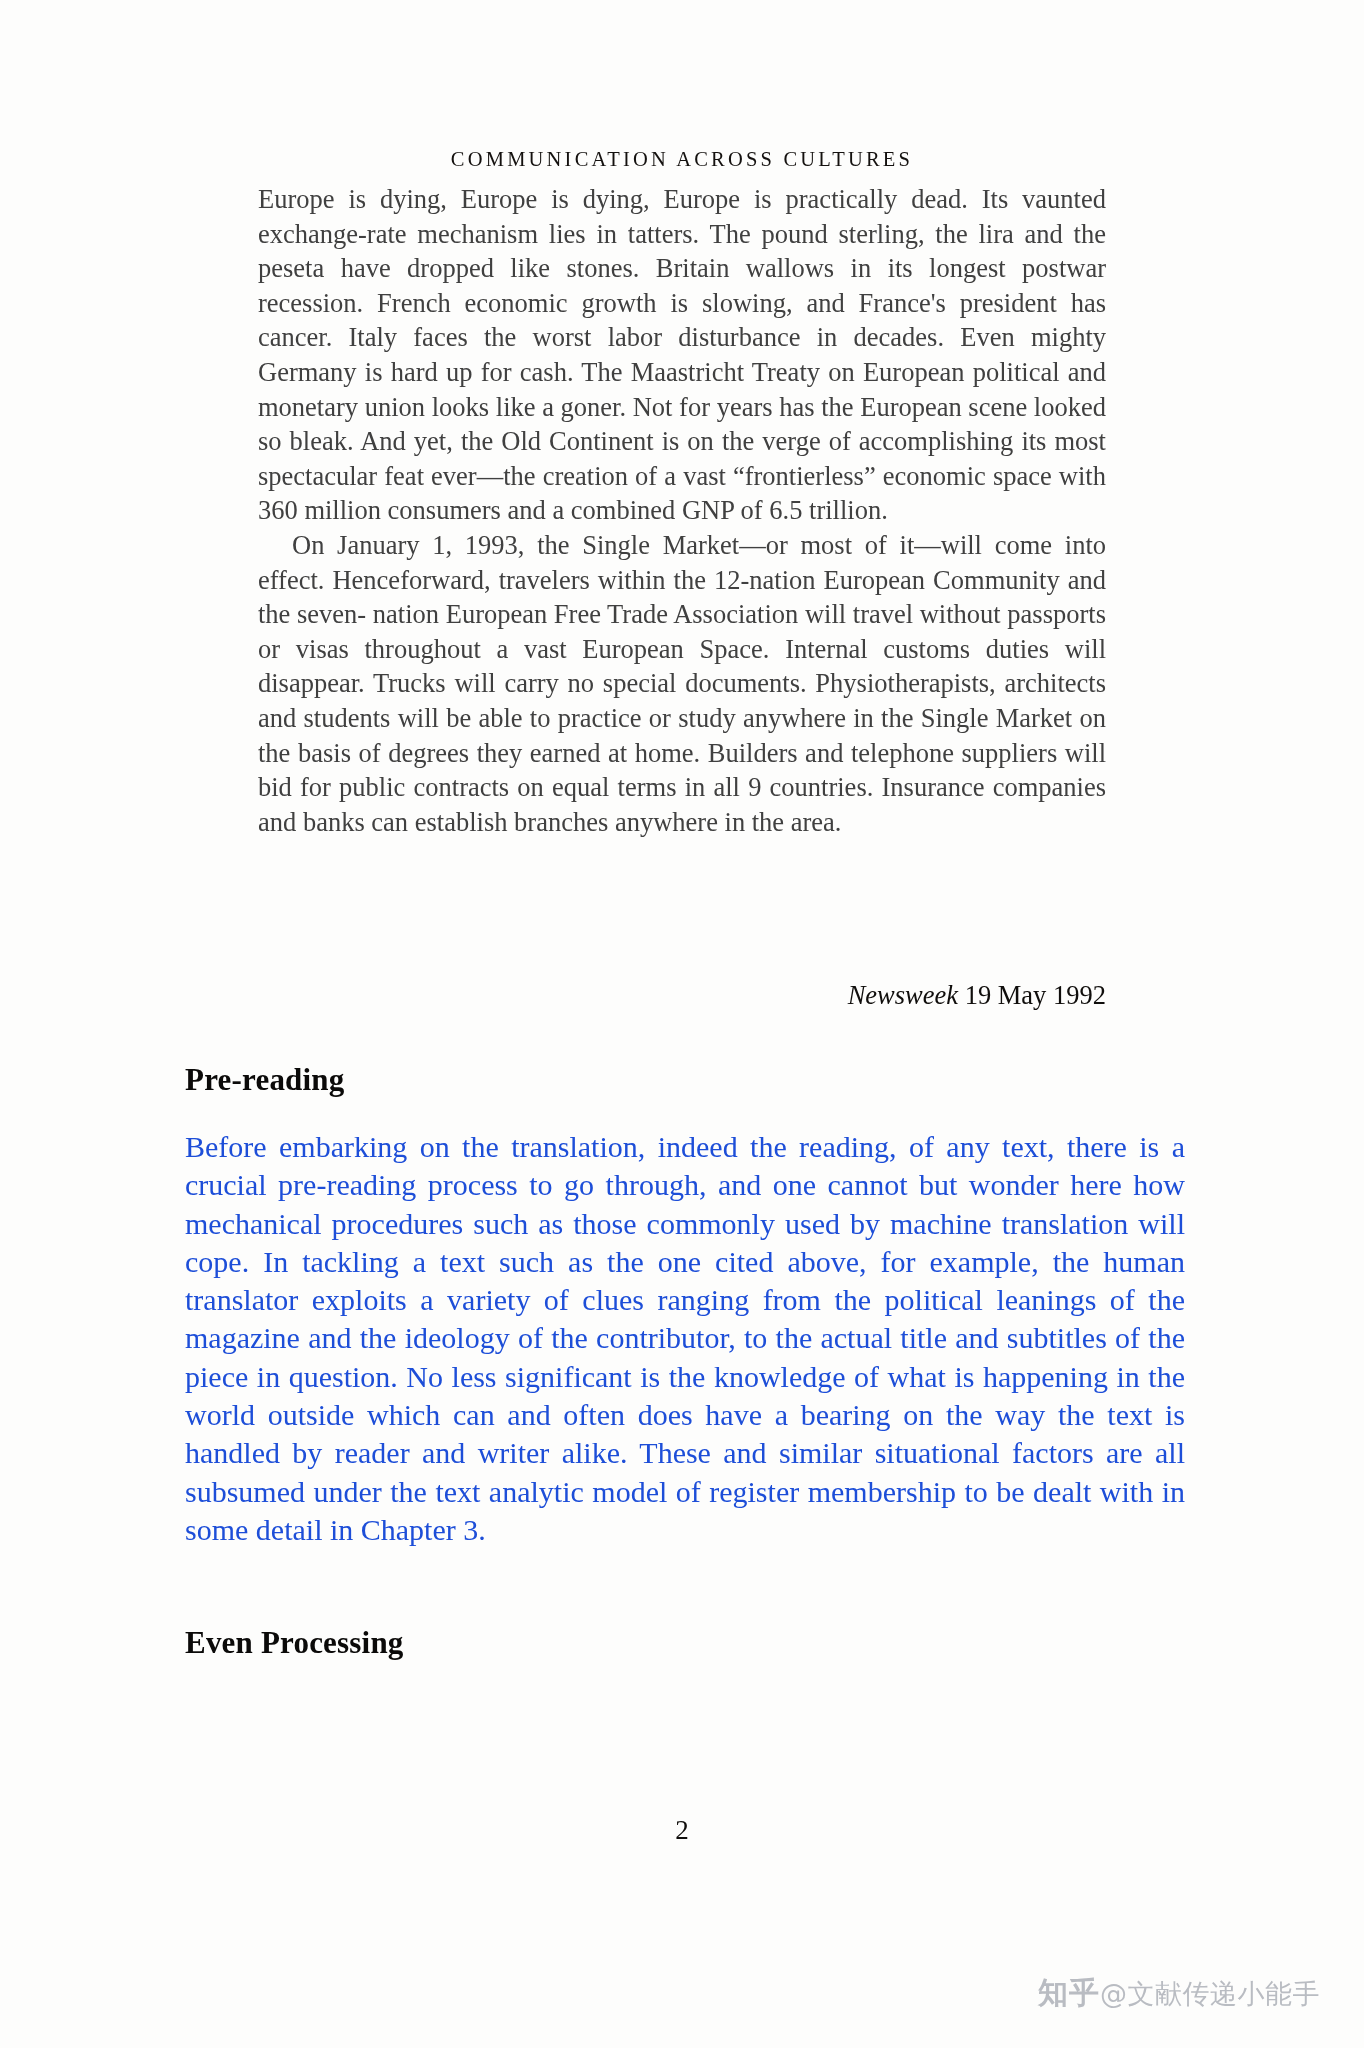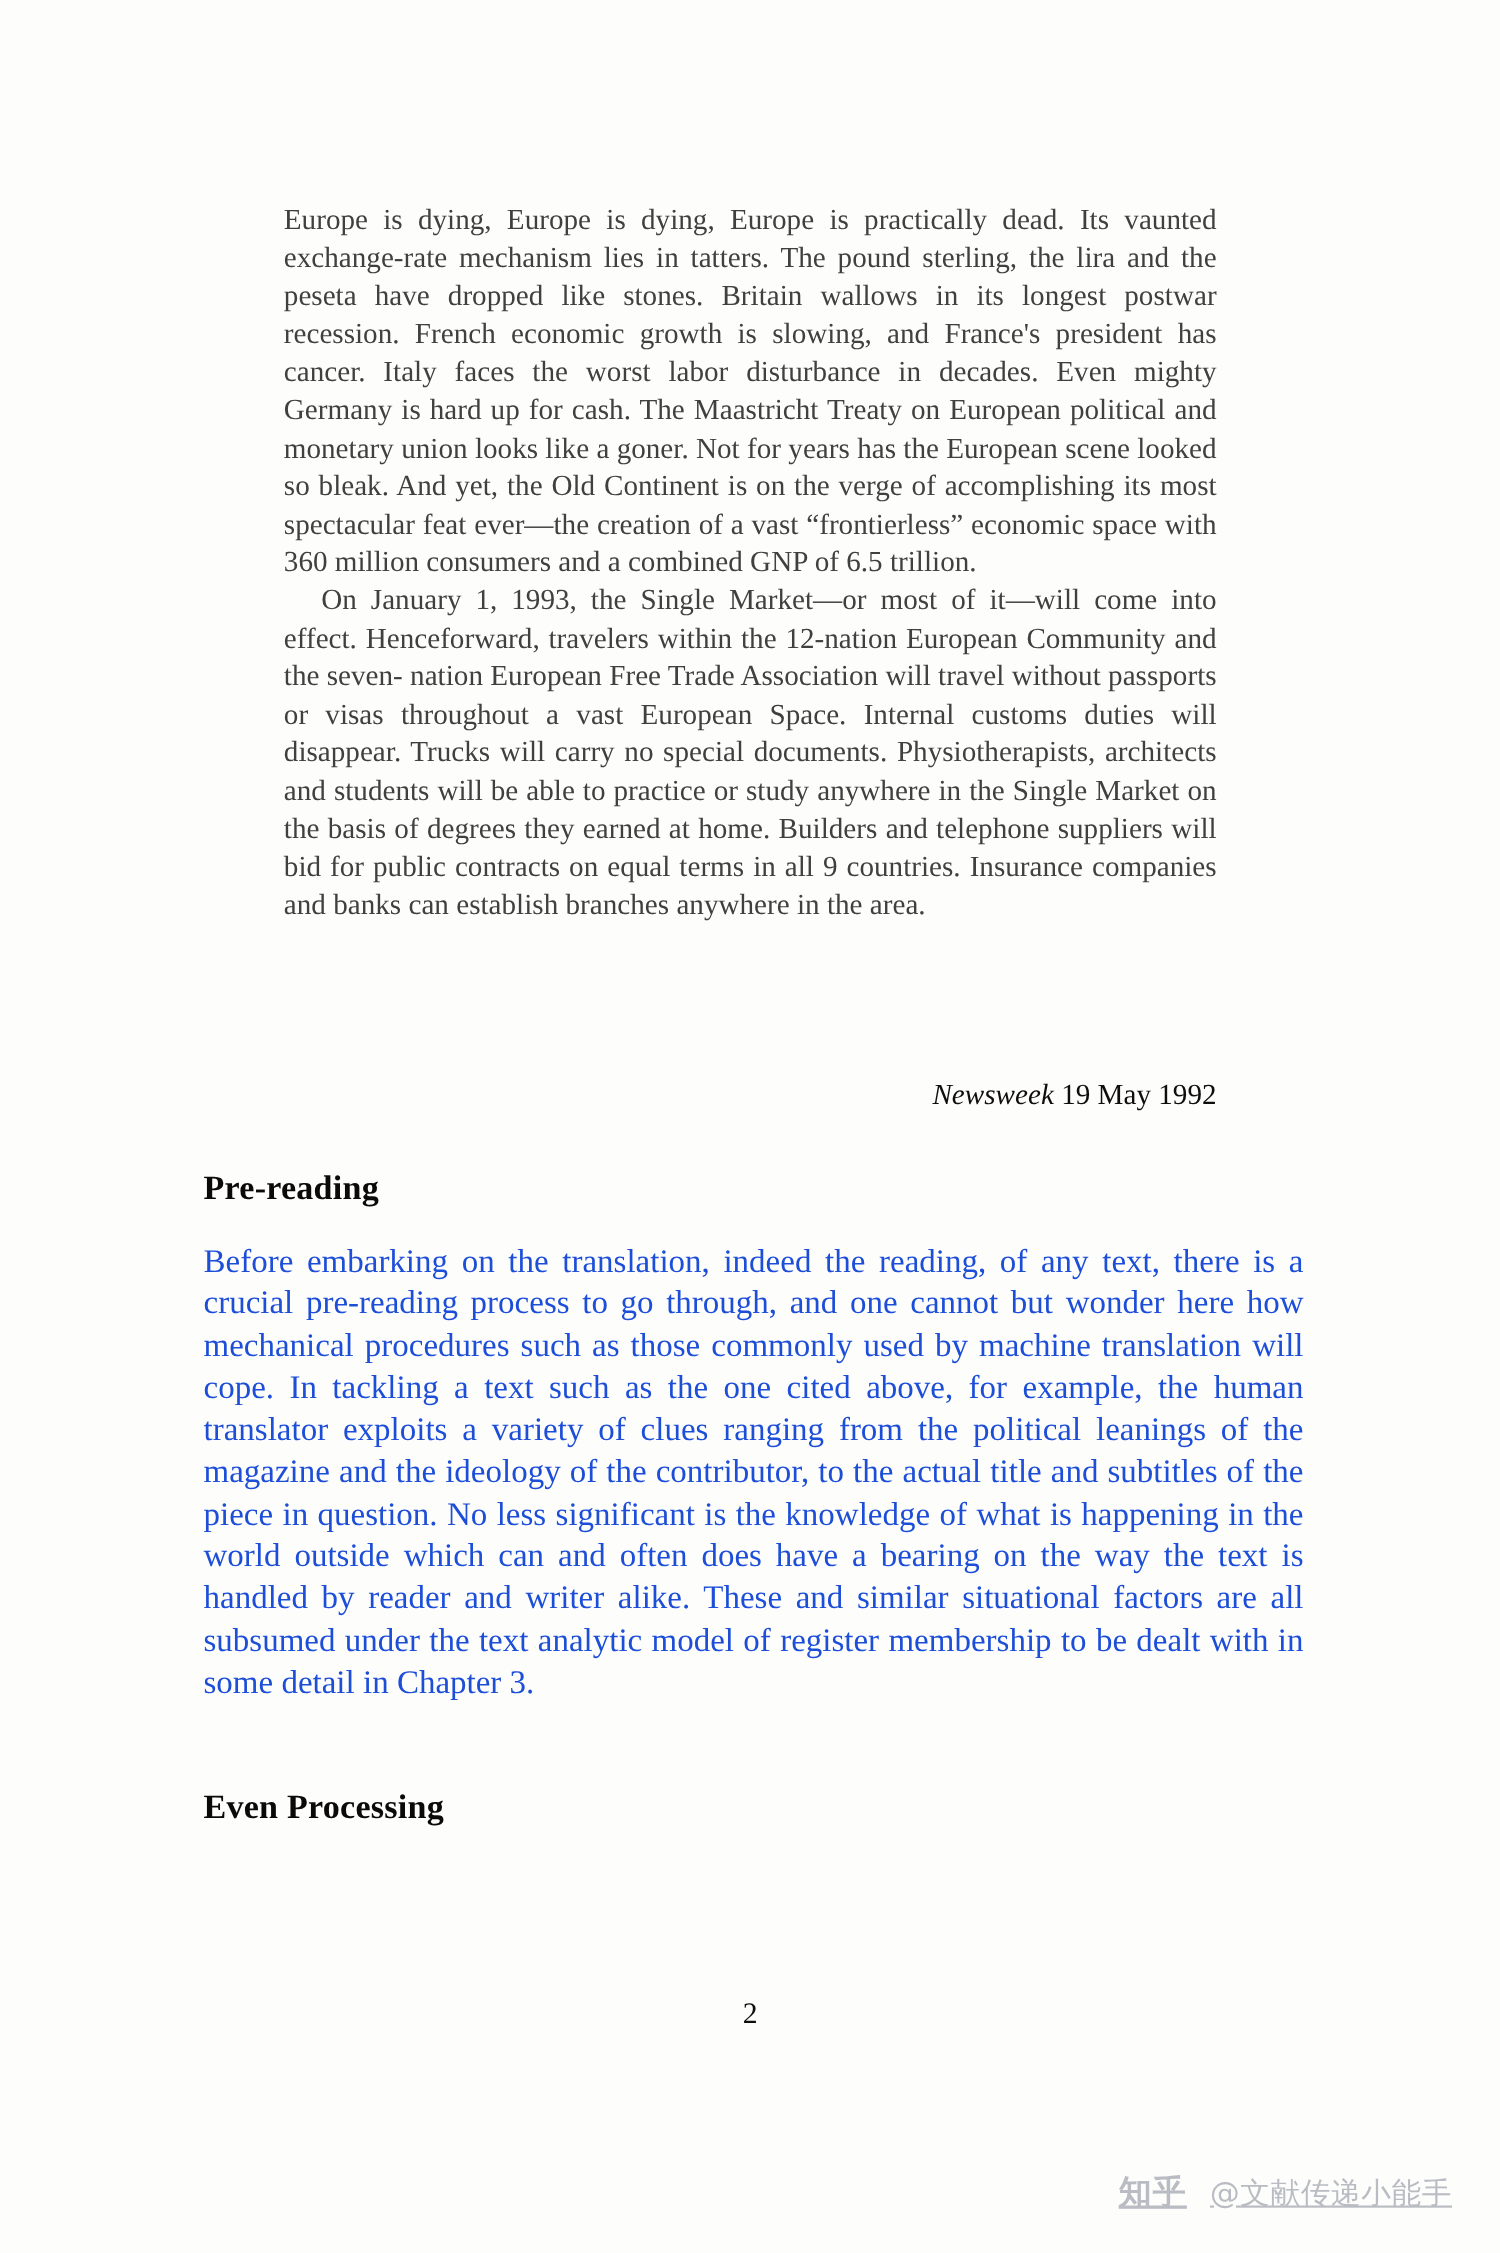--- a/index.html
+++ b/index.html
@@ -113,42 +113,42 @@
     color: #100e0c;
   }
 
   
   .watermark {
     position: absolute;
     right: 44px;
     bottom: 34px;
     display: flex;
     align-items: center;
-    gap: 21px;
+    gap: 0;
     color: #b9bcc2;
     font-size: 27px;
     font-family: "DejaVu Sans", "Liberation Sans", sans-serif;
     user-select: none;
-    text-decoration: underline;
   }
   .watermark .zhihu-logo {
     font-size: 30px;
     font-weight: bold;
     letter-spacing: 1px;
     color: #b9bcc2;
   }
   .watermark .handle {
     letter-spacing: 0.5px;
   }
 </style>
 </head>
 <body>
 
 <div class="page">
 
+  <div class="running-header">COMMUNICATION ACROSS CULTURES</div>
 
   <div class="blockquote">
     <p>Europe is dying, Europe is dying, Europe is practically dead. Its vaunted exchange-rate mechanism lies in tatters. The pound sterling, the lira and the peseta have dropped like stones. Britain wallows in its longest postwar recession. French economic growth is slowing, and France's president has cancer. Italy faces the worst labor disturbance in decades. Even mighty Germany is hard up for cash. The Maastricht Treaty on European political and monetary union looks like a goner. Not for years has the European scene looked so bleak. And yet, the Old Continent is on the verge of accomplishing its most spectacular feat ever—the creation of a vast “frontierless” economic space with 360 million consumers and a combined GNP of 6.5 trillion.</p>
     <p class="indent">On January 1, 1993, the Single Market—or most of it—will come into effect. Henceforward, travelers within the 12-nation European Community and the seven- nation European Free Trade Association will travel without passports or visas throughout a vast European Space. Internal customs duties will disappear. Trucks will carry no special documents. Physiotherapists, architects and students will be able to practice or study anywhere in the Single Market on the basis of degrees they earned at home. Builders and telephone suppliers will bid for public contracts on equal terms in all 9 countries. Insurance companies and banks can establish branches anywhere in the area.</p>
   </div>
 
   <div class="attribution">
     <span class="mag">Newsweek</span><span>&nbsp;</span><span>19 May 1992</span>
   </div>
 

